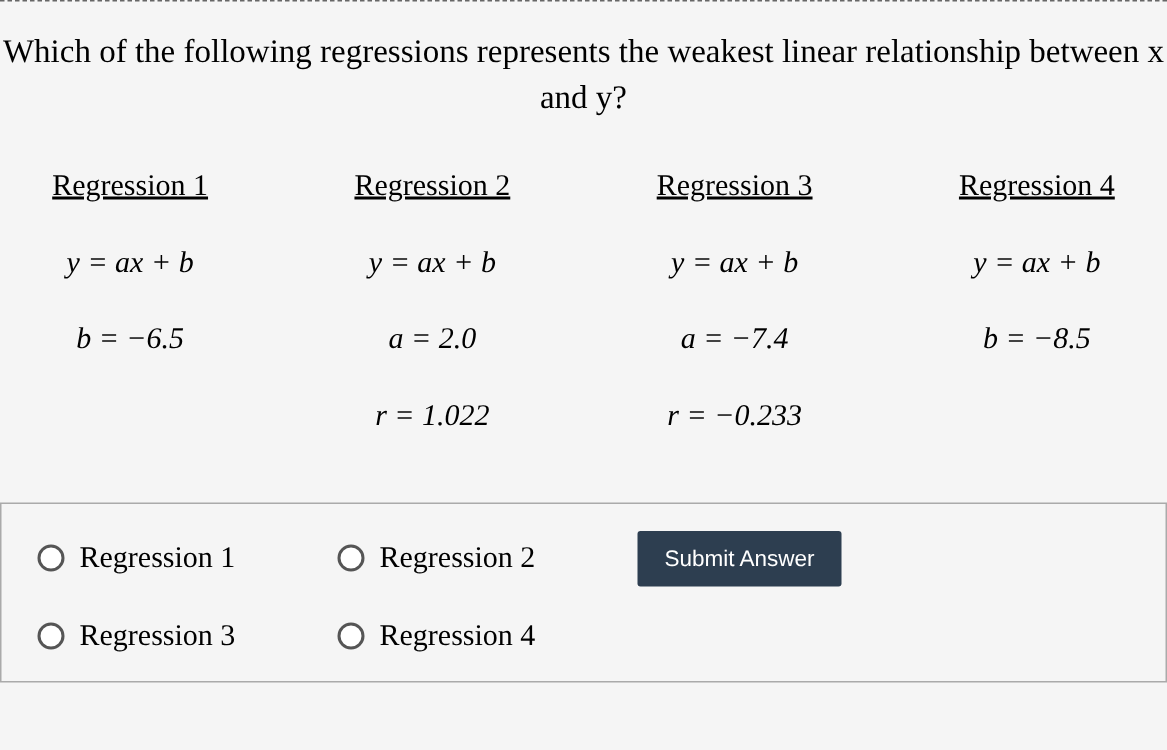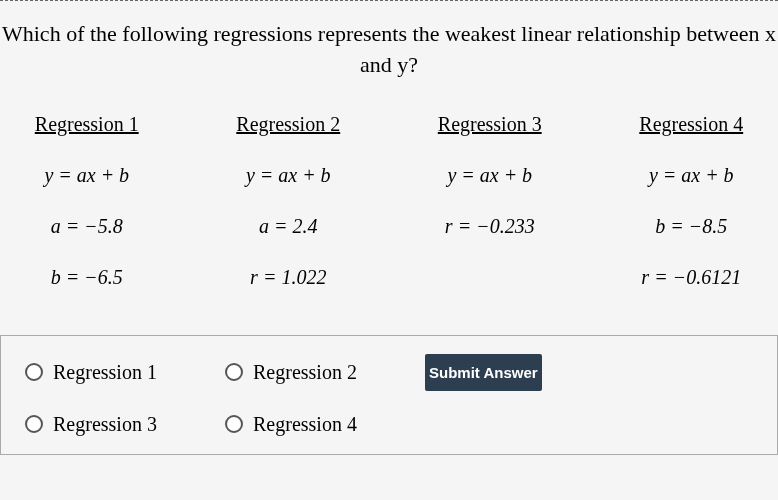--- a/index.html
+++ b/index.html
@@ -65,56 +65,54 @@
       border: 2px solid #555;
       border-radius: 50%;
       background: #fff;
       flex-shrink: 0;
     }
     .submit-btn {
       background: #2d3e50;
       color: #fff;
       font-family: Arial, sans-serif;
       font-size: 15px;
-      padding: 10px 4px;
+      padding: 10px 18px;
       border: none;
       cursor: pointer;
       justify-self: start;
       border-radius: 2px;
-      font-weight: bold;
     }
   </style>
 </head>
 <body>
 
 <div class="question">Which of the following regressions represents the weakest linear relationship between x and y?</div>
 
 <div class="regressions">
   <div class="reg-col">
     <div class="reg-title">Regression 1</div>
     <div class="reg-line">y = ax + b</div>
-    <div class="reg-line">a = −5.8</div>
     <div class="reg-line">b = −6.5</div>
   </div>
   <div class="reg-col">
     <div class="reg-title">Regression 2</div>
     <div class="reg-line">y = ax + b</div>
-    <div class="reg-line">a = 2.4</div>
+    <div class="reg-line">a = 2.0</div>
     <div class="reg-line">r = 1.022</div>
   </div>
   <div class="reg-col">
     <div class="reg-title">Regression 3</div>
     <div class="reg-line">y = ax + b</div>
+    <div class="reg-line">a = −7.4</div>
     <div class="reg-line">r = −0.233</div>
   </div>
   <div class="reg-col">
     <div class="reg-title">Regression 4</div>
     <div class="reg-line">y = ax + b</div>
     <div class="reg-line">b = −8.5</div>
-    <div class="reg-line">r = −0.6121</div>
   </div>
 </div>
 
 <div class="answer-panel">
   <div class="opt-grid">
     <div class="option">
       <span class="radio"></span>
       <span>Regression 1</span>
     </div>
     <div class="option">

